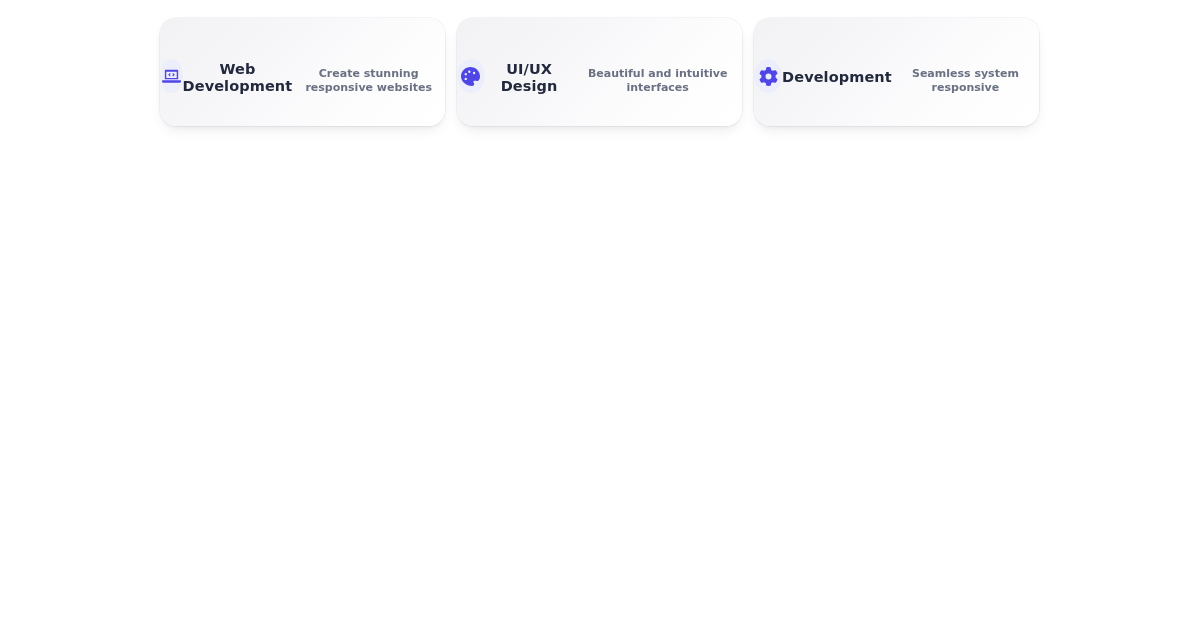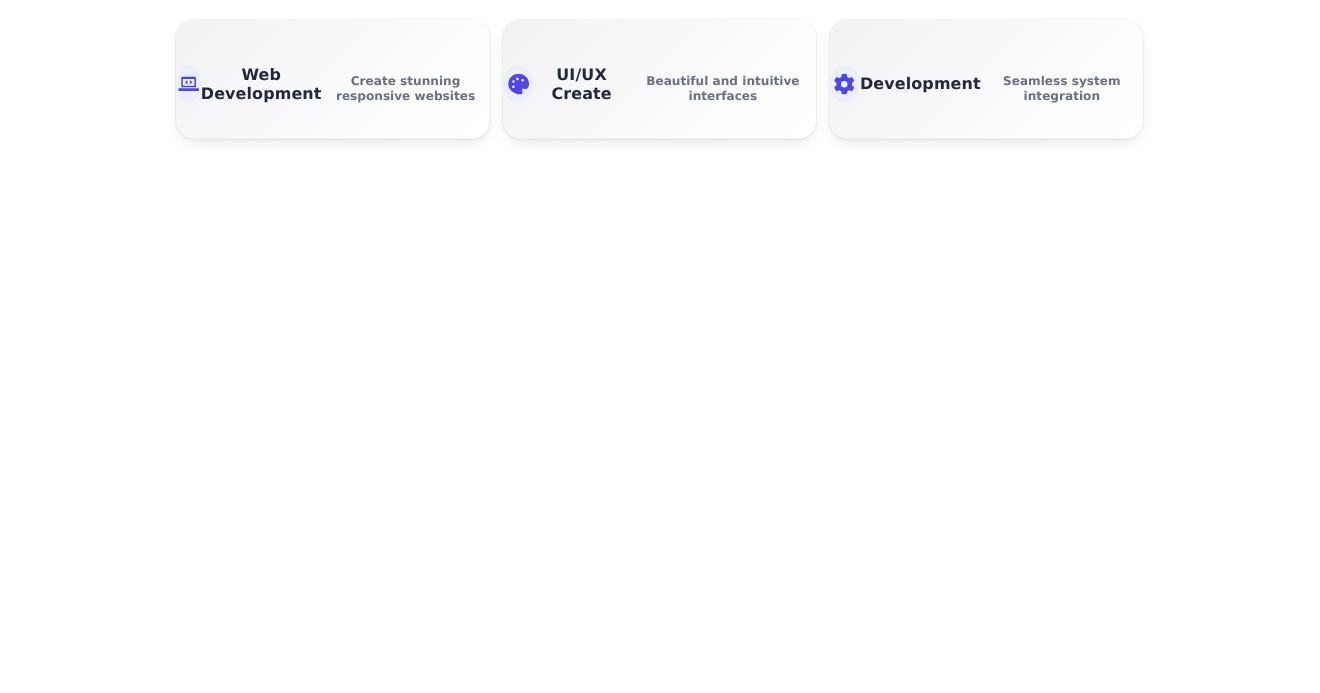--- a/index.html
+++ b/index.html
@@ -100,30 +100,30 @@
       <div class="card-desc">Create stunning responsive websites</div>
     </div>
 
 
     <div class="card">
       <div class="icon-wrap">
         <svg viewBox="0 0 512 512" aria-hidden="true">
           <path d="M512 255.1c0 46.9-15.1 86.5-42.4 108.1-23.7 18.8-52.8 13.2-78.4 8.3-8.9-1.7-17.4-3.4-25.2-3.4-17.7 0-32 14.3-32 32 0 8.1 3.1 15.5 8.2 21 8.3 9 13.8 20.9 13.8 34.3 0 30.1-25.1 55.6-55.2 54.6C135.1 505.7 0 393.4 0 255.1 0 114.6 114.6 0 256 0S512 114.6 512 255.1zM128 224a32 32 0 1 0 0-64 32 32 0 1 0 0 64zm0 128a32 32 0 1 0 0-64 32 32 0 1 0 0 64zm64-224a32 32 0 1 0 64 0 32 32 0 1 0 -64 0zm160 64a32 32 0 1 0 0-64 32 32 0 1 0 0 64z"></path>
         </svg>
       </div>
-      <div class="card-title">UI/UX Create</div>
+      <div class="card-title">UI/UX Design</div>
       <div class="card-desc">Beautiful and intuitive interfaces</div>
     </div>
 
 
 
     <div class="card">
       <div class="icon-wrap">
         <svg viewBox="0 0 512 512" aria-hidden="true">
           <path d="M495.9 166.6c3.2 8.7 .5 18.4-6.4 24.6l-43.3 39.4c1.1 8.3 1.7 16.8 1.7 25.4s-.6 17.1-1.7 25.4l43.3 39.4c6.9 6.2 9.6 15.9 6.4 24.6-4.4 11.9-9.7 23.3-15.8 34.3l-4.7 8.1c-6.6 11-14 21.4-22.1 31.2-5.9 7.2-15.7 9.6-24.5 6.8l-55.7-17.7c-13.4 10.3-28.2 18.9-44 25.4l-12.5 57.1c-2 9.1-9 16.3-18.2 17.8-13.8 2.3-28 3.5-42.5 3.5s-28.7-1.2-42.5-3.5c-9.2-1.5-16.2-8.7-18.2-17.8l-12.5-57.1c-15.8-6.5-30.6-15.1-44-25.4L83.1 425.9c-8.8 2.8-18.6 .3-24.5-6.8-8.1-9.8-15.5-20.2-22.1-31.2l-4.7-8.1c-6.1-11-11.4-22.4-15.8-34.3-3.2-8.7-.5-18.4 6.4-24.6l43.3-39.4C64.6 273.1 64 264.6 64 256s.6-17.1 1.7-25.4L22.4 191.2c-6.9-6.2-9.6-15.9-6.4-24.6 4.4-11.9 9.7-23.3 15.8-34.3l4.7-8.1c6.6-11 14-21.4 22.1-31.2 5.9-7.2 15.7-9.6 24.5-6.8l55.7 17.7c13.4-10.3 28.2-18.9 44-25.4l12.5-57.1c2-9.1 9-16.3 18.2-17.8C227.3 1.2 241.5 0 256 0s28.7 1.2 42.5 3.5c9.2 1.5 16.2 8.7 18.2 17.8l12.5 57.1c15.8 6.5 30.6 15.1 44 25.4l55.7-17.7c8.8-2.8 18.6-.3 24.5 6.8 8.1 9.8 15.5 20.2 22.1 31.2l4.7 8.1c6.1 11 11.4 22.4 15.8 34.3zM256 336a80 80 0 1 0 0-160 80 80 0 1 0 0 160z"></path>
         </svg>
       </div>
       <div class="card-title">Development</div>
-      <div class="card-desc">Seamless system integration</div>
+      <div class="card-desc">Seamless system responsive</div>
     </div>
 
   </div>
 </div>
 
 </body></html>

